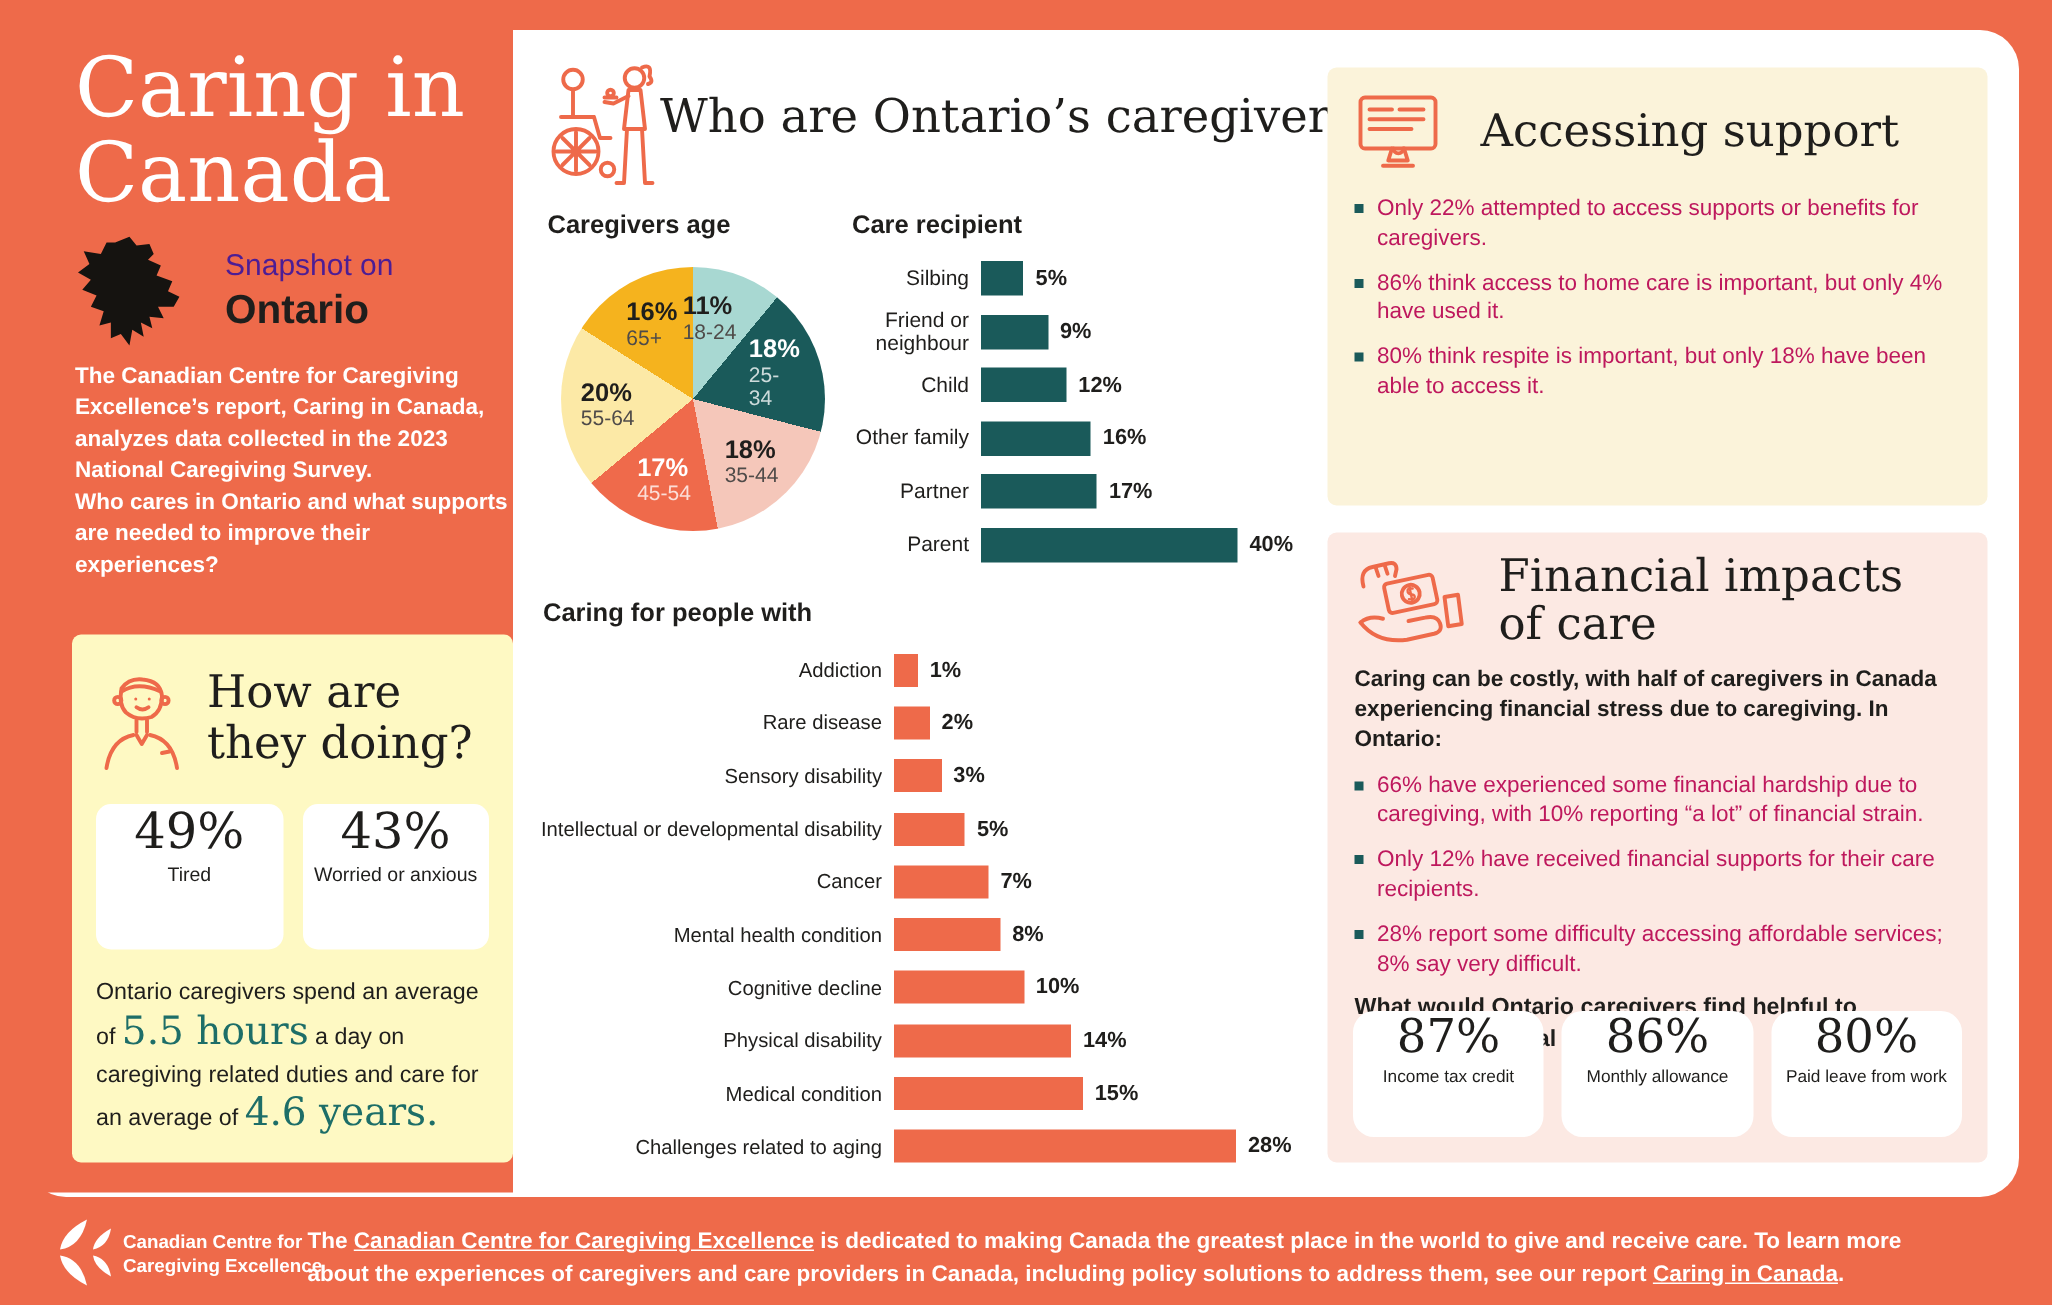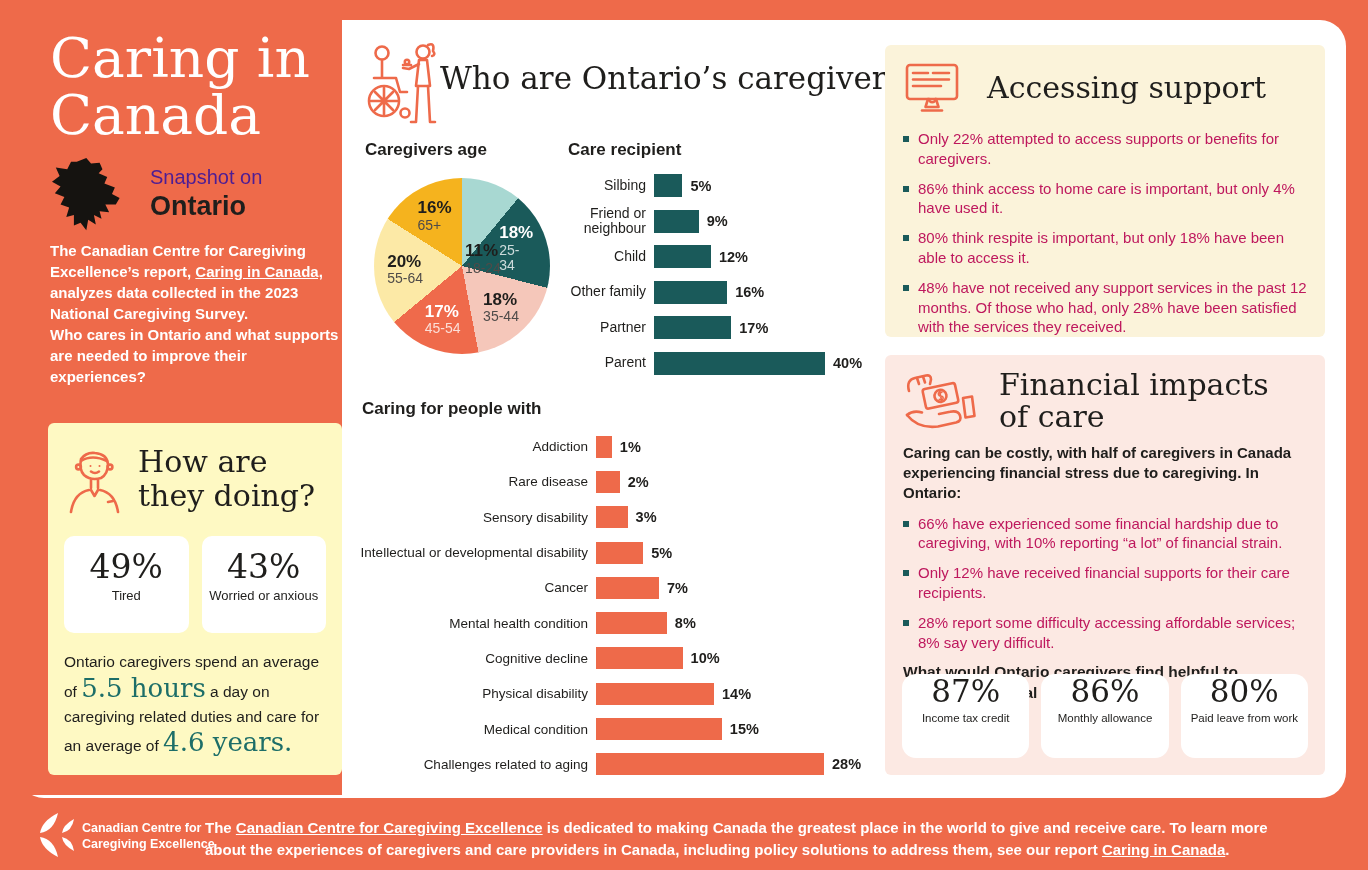--- a/index.html
+++ b/index.html
@@ -19,31 +19,31 @@
   
   #left-col { position:absolute; left:0; top:0; width:342px; height:795px; background:#ee6a4a; }
   .main-title { position:absolute; left:50px; top:30px; width:285px;
     font-size:55px; line-height:1.04; color:#ffffff; }
   .snapshot { position:absolute; left:44px; top:156px; display:flex; }
   .snap-text { margin-left:10px; padding-top:10px; }
   .snap-label { font-size:20px; color:#4c1d95; }
   .snap-region { font-size:27px; font-weight:700; color:#1f1e1c; margin-top:2px; }
   .intro { position:absolute; left:50px; top:240px; width:290px;
     color:#fff; font-weight:700; font-size:15px; line-height:1.4; }
-  .intro .link { color:#fff; text-decoration:underline; cursor:pointer; }
+  .intro .link { color:#fff; cursor:pointer; }
 
   
   .teal-box { position:absolute; left:48px; top:423px; width:294px; height:352px;
     background:#fef9c3; border-radius:6px; }
   .tb-icon { position:absolute; left:17px; top:25px; }
   .tb-title { position:absolute; left:90px; top:22px; width:190px;
     font-size:30px; line-height:1.12; color:#1f1e1c; }
   .tb-cards { position:absolute; left:16px; top:113px; width:262px; display:flex; gap:13px; }
   .tb-cards .stat-card { flex:1; background:#fff; border-radius:10px; height:97px;
-    text-align:center; padding-top:13px; }
+    text-align:center; }
   .tb-cards .stat-value { font-family:"DejaVu Serif", serif; font-size:33px; line-height:1.1; }
   .tb-cards .stat-label { font-size:13px; margin-top:3px; }
   .tb-summary { position:absolute; left:16px; top:227px; width:266px;
     font-size:15.5px; line-height:1.6; color:#1f1e1c; }
   .big-teal { font-family:"DejaVu Serif", serif; color:#1d6e68; font-size:26px; line-height:1; }
 
   
   .who-icon { position:absolute; left:362px; top:40px; }
   .who-title { position:absolute; left:440px; top:60px; font-size:31px; color:#1f1e1c; }
   .sub-head { position:absolute; font-weight:700; font-size:17px; color:#1f1e1c; }
@@ -168,21 +168,21 @@
   <path d="M57,24 L47,29 M47,29 L41,28 M41,25 L49,25"></path>
   <circle cx="45" cy="22" r="2.2"></circle>
 </svg>
 <h2 class="who-title serif">Who are Ontario’s caregivers?</h2>
 
 <div class="sub-head" id="age-title">Caregivers age</div>
 <div class="sub-head" id="recipient-title">Care recipient</div>
 <div class="sub-head" id="caring-title">Caring for people with</div>
 
 <div id="pie" style="background: conic-gradient(rgb(168, 216, 210) 0deg, rgb(168, 216, 210) 39.6deg, rgb(26, 90, 90) 39.6deg, rgb(26, 90, 90) 104.4deg, rgb(245, 199, 186) 104.4deg, rgb(245, 199, 186) 169.2deg, rgb(239, 106, 75) 169.2deg, rgb(239, 106, 75) 230.4deg, rgb(252, 233, 166) 230.4deg, rgb(252, 233, 166) 302.4deg, rgb(245, 179, 30) 302.4deg, rgb(245, 179, 30) 360deg);">
-    <div class="pie-label dark" style="left: 109px; top: 34.3698px; margin-top: 47px;">
+    <div class="pie-label dark" style="left: 99px; top: 34.3698px;">
       <div class="pie-pct">11%</div>
       <div class="pie-rng">18-24</div>
     </div>
     <div class="pie-label light" style="left: 142.21px; top: 70.386px;">
       <div class="pie-pct">18%</div>
       <div class="pie-rng">25-34</div>
     </div>
     <div class="pie-label dark" style="left: 127.019px; top: 129.551px;">
       <div class="pie-pct">18%</div>
       <div class="pie-rng">35-44</div>
@@ -301,24 +301,20 @@
         <span class="sq"></span>
         <span>Only 22% attempted to access supports or benefits for caregivers.</span>
       </li>
       <li>
         <span class="sq"></span>
         <span>86% think access to home care is important, but only 4% have used it.</span>
       </li>
       <li>
         <span class="sq"></span>
         <span>80% think respite is important, but only 18% have been able to access it.</span>
-      </li>
-      <li>
-        <span class="sq"></span>
-        <span>48% have not received any support services in the past 12 months. Of those who had, only 28% have been satisfied with the services they received.</span>
       </li>
     </ul>
 </div>
 
 <div class="side-card" id="finance-card">
   <div class="card-head">
     <svg width="74" height="62" viewBox="0 0 74 62" fill="none" stroke="#ee6a4a" stroke-width="2.6" stroke-linecap="round" stroke-linejoin="round">
       <path d="M6,21 Q3,10 12,8 L23,5.5 Q28,4.5 28,9.5 L27,14"></path>
       <path d="M14,8 L16,14 M20,6.5 L22,12.5"></path>
       <g transform="rotate(-12 37 26)">

